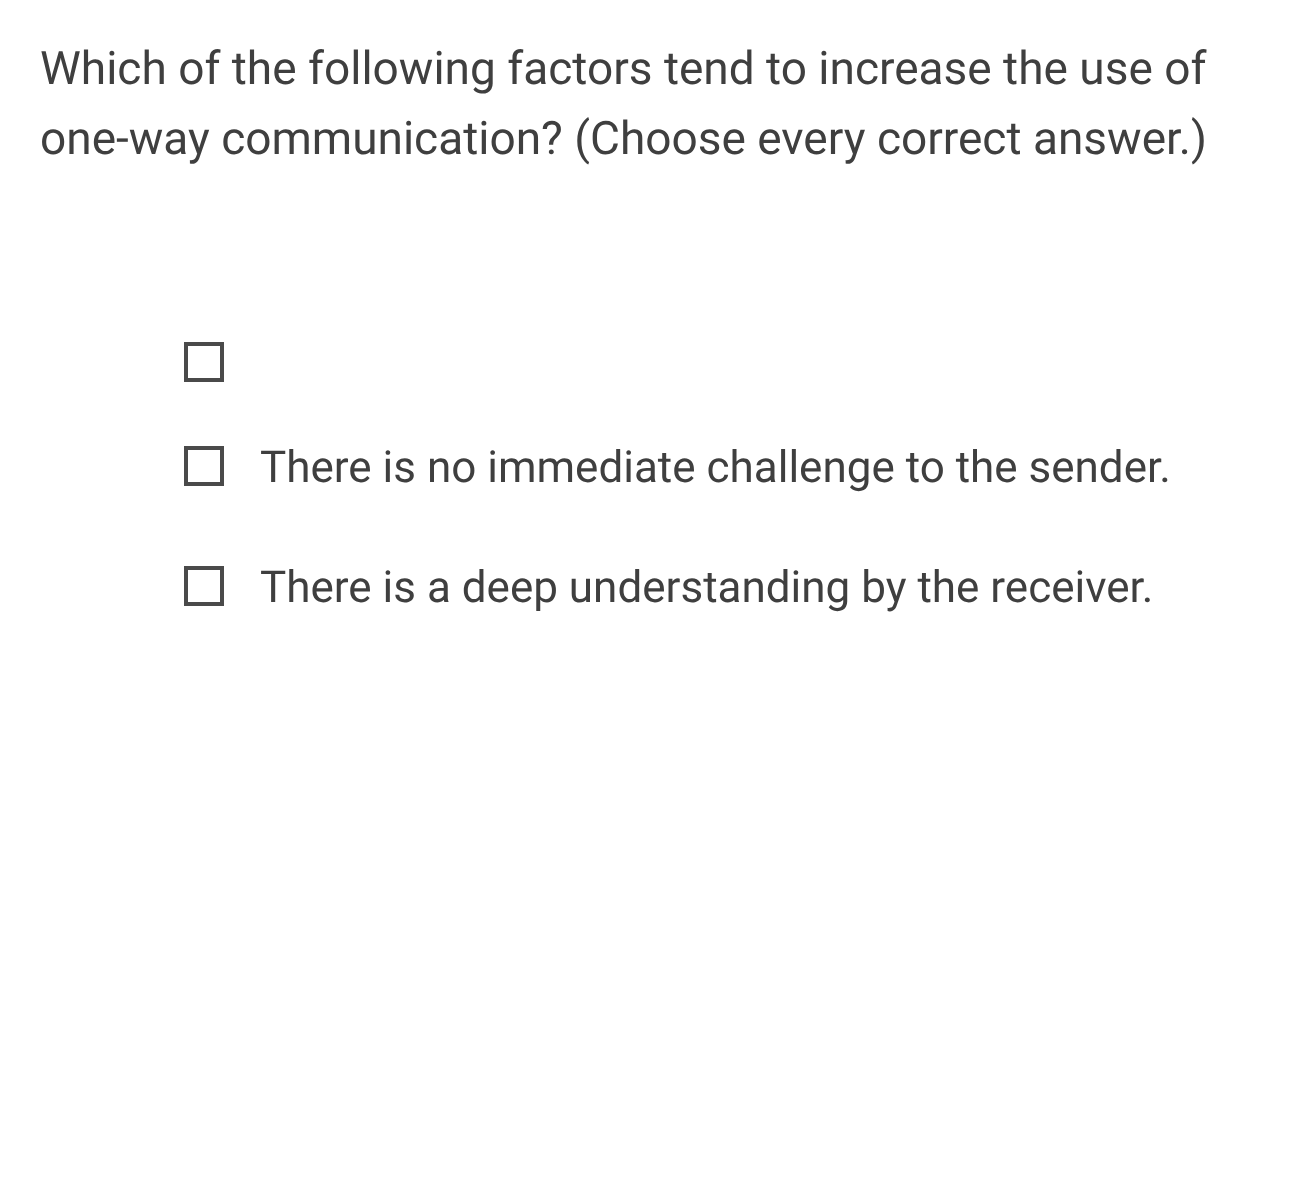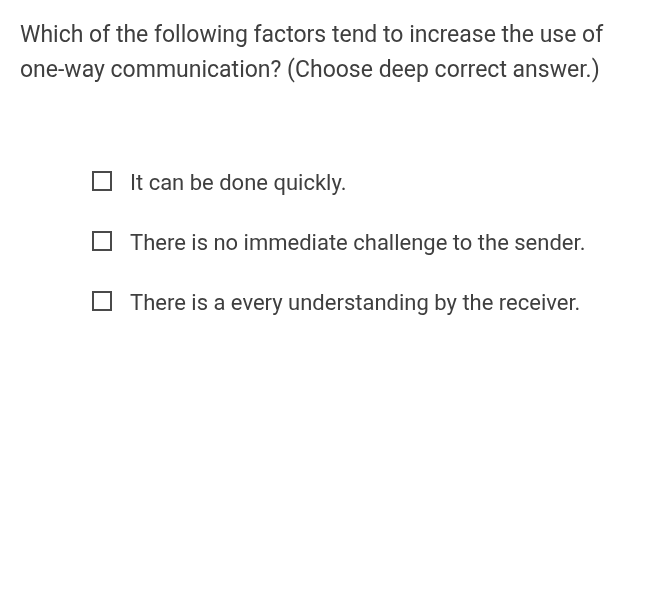--- a/index.html
+++ b/index.html
@@ -44,28 +44,27 @@
     .option-label {
       font-size: 22px;
       line-height: 1.45;
       color: #3f3f3f;
       font-weight: 400;
     }
   </style>
 </head>
 <body>
 
-<div class="question-text">Which of the following factors tend to increase the use of one-way communication? (Choose deep correct answer.)</div>
+<div class="question-text">Which of the following factors tend to increase the use of one-way communication? (Choose every correct answer.)</div>
 
 <div class="options-container">
   <div class="option-row">
     <div class="checkbox"></div>
-    <div class="option-label">It can be done quickly.</div>
   </div>
   <div class="option-row">
     <div class="checkbox"></div>
     <div class="option-label">There is no immediate challenge to the sender.</div>
   </div>
   <div class="option-row">
     <div class="checkbox"></div>
-    <div class="option-label">There is a every understanding by the receiver.</div>
+    <div class="option-label">There is a deep understanding by the receiver.</div>
   </div>
 </div>
 
 </body></html>

